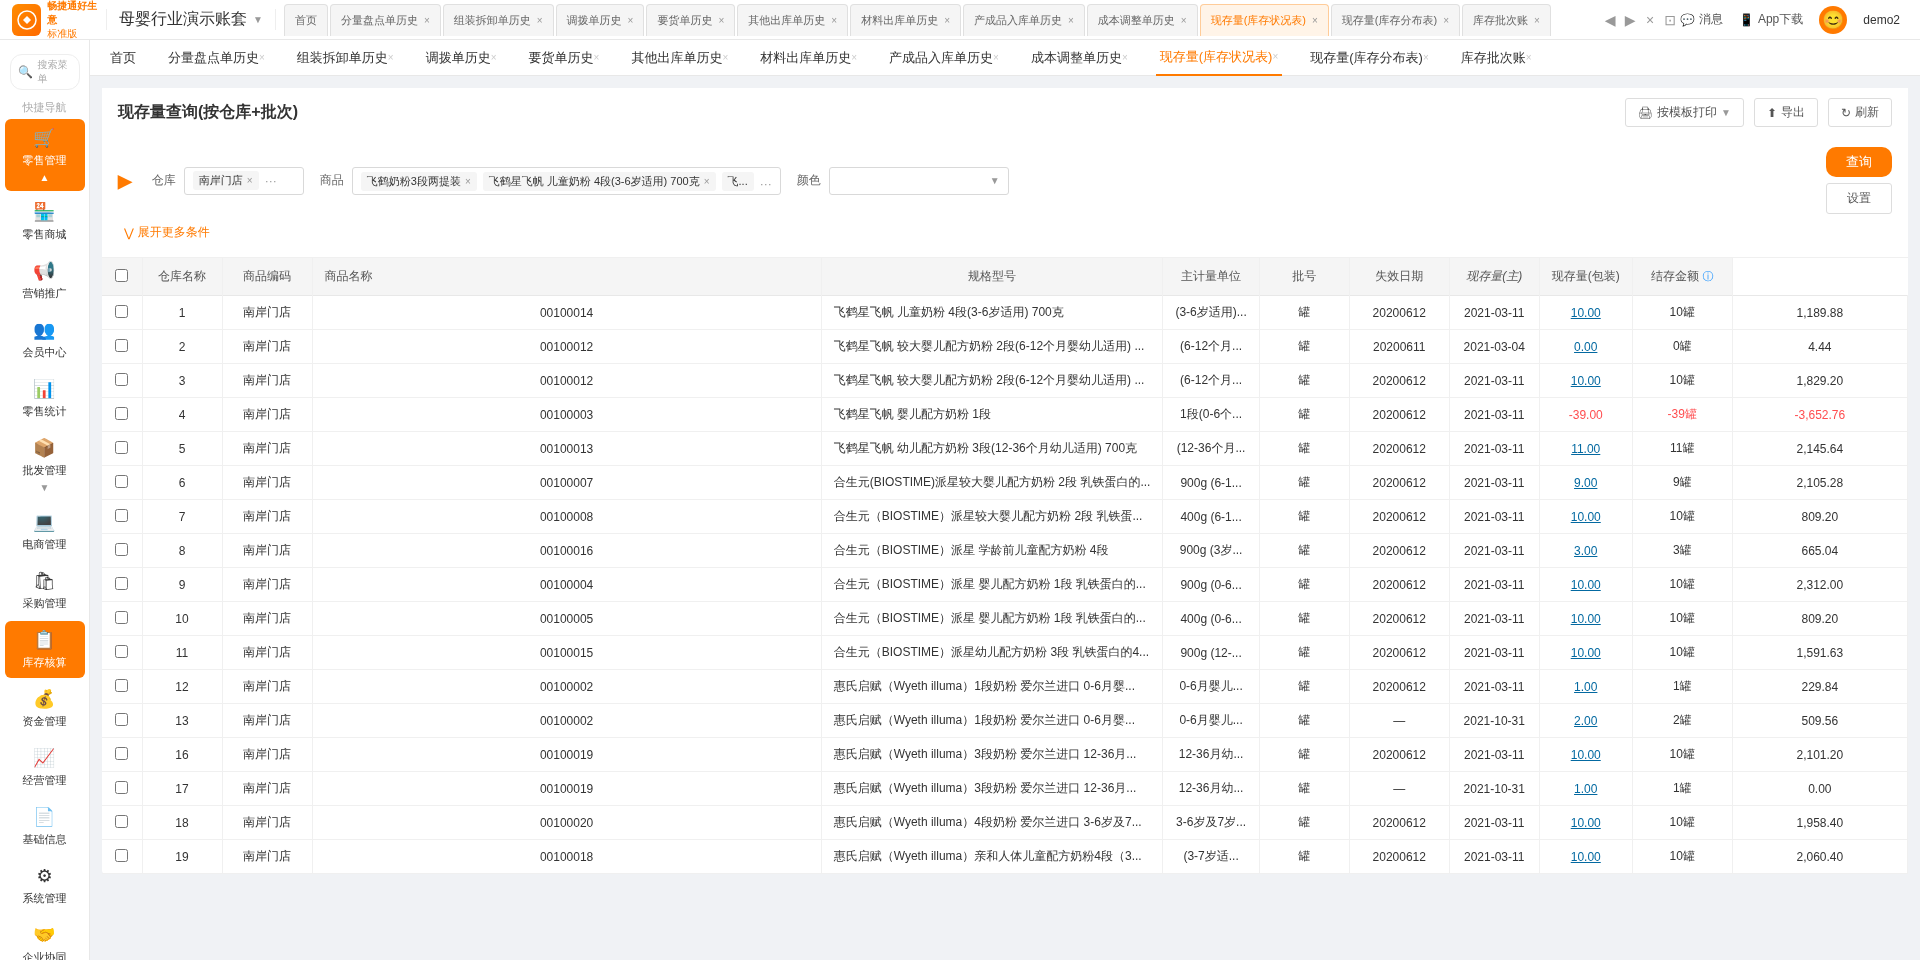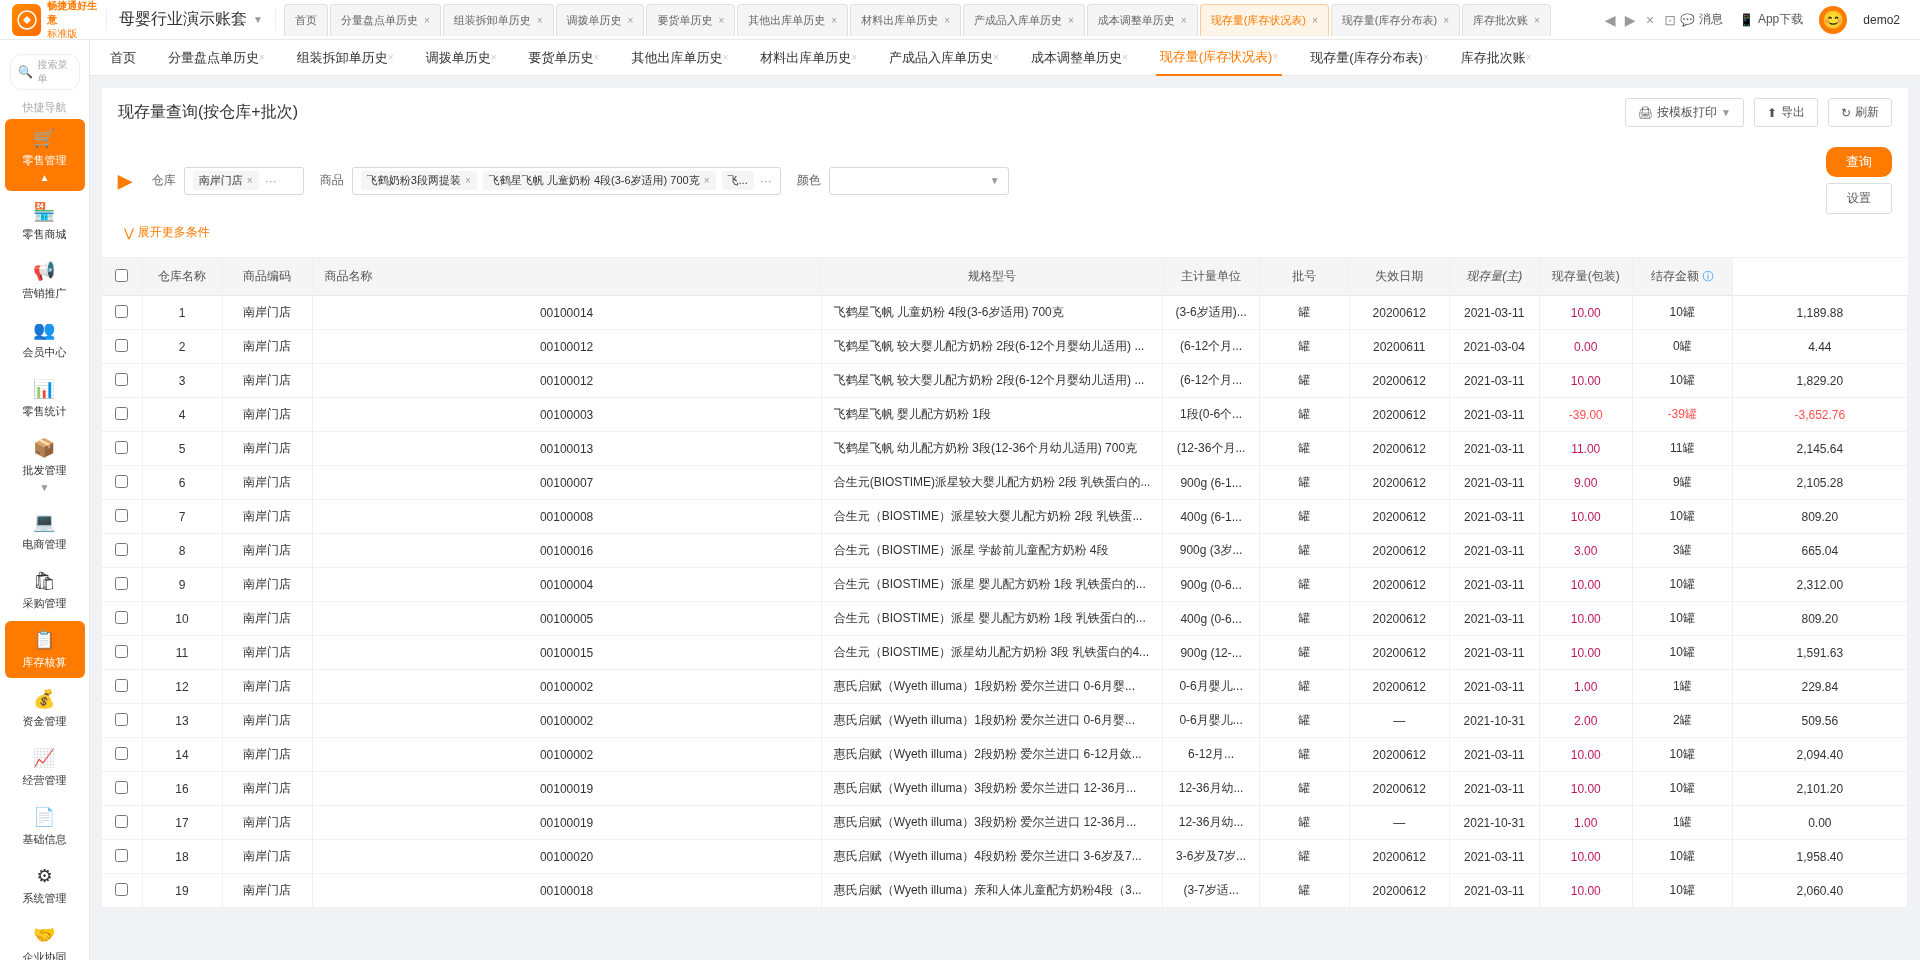--- a/index.html
+++ b/index.html
@@ -29,21 +29,21 @@
     .sidebar-search { width: 80px; padding: 6px 4px; display: flex; flex-direction: column; align-items: center; gap: 4px; cursor: pointer; }
 
     
     .main { flex: 1; display: flex; flex-direction: column; overflow: hidden; background: #f0f2f5; }
     .nav-bar { height: 36px; background: #fff; display: flex; align-items: center; padding: 0 16px; gap: 24px; border-bottom: 1px solid #e8e8e8; flex-shrink: 0; }
     .nav-item { font-size: 13px; color: #333; cursor: pointer; padding: 0 4px; height: 36px; display: flex; align-items: center; }
     .nav-item.active { color: #ff7a00; border-bottom: 2px solid #ff7a00; }
 
     .content-area { flex: 1; overflow: auto; padding: 12px; }
     .page-header { background: #fff; padding: 10px 16px; border-radius: 4px 4px 0 0; display: flex; align-items: center; justify-content: space-between; margin-bottom: 0; }
-    .page-title { font-size: 16px; font-weight: normal; color: #333; }
+    .page-title { font-size: 16px; font-weight: bold; color: #333; }
     .page-actions { display: flex; align-items: center; gap: 10px; }
     .btn-template { display: flex; align-items: center; gap: 4px; padding: 5px 12px; border: 1px solid #ddd; border-radius: 3px; background: #fff; cursor: pointer; font-size: 12px; color: #555; }
     .btn-export { display: flex; align-items: center; gap: 4px; padding: 5px 12px; border: 1px solid #ddd; border-radius: 3px; background: #fff; cursor: pointer; font-size: 12px; color: #555; }
     .btn-refresh { display: flex; align-items: center; gap: 4px; padding: 5px 12px; border: 1px solid #ddd; border-radius: 3px; background: #fff; cursor: pointer; font-size: 12px; color: #555; }
 
     
     .filter-panel { background: #fff; padding: 10px 16px; border-bottom: 1px solid #f0f0f0; }
     .filter-row { display: flex; align-items: center; gap: 16px; flex-wrap: wrap; }
     .filter-item { display: flex; align-items: center; gap: 8px; }
     .filter-label { font-size: 12px; color: #666; white-space: nowrap; }
@@ -59,21 +59,21 @@
     
     .table-container { background: #fff; margin-top: 0; border-radius: 0 0 4px 4px; }
     .table-wrapper { overflow: auto; max-height: 680px; }
     table { width: 100%; border-collapse: collapse; font-size: 12px; }
     thead tr { background: #f5f5f5; border-bottom: 1px solid #e8e8e8; }
     thead th { padding: 10px 12px; text-align: center; color: #555; font-weight: normal; border-right: 1px solid #f0f0f0; white-space: nowrap; position: sticky; top: 0; background: #f5f5f5; z-index: 1; }
     tbody tr { border-bottom: 1px solid #f0f0f0; }
     tbody td { padding: 8px 12px; text-align: center; border-right: 1px solid #f0f0f0; white-space: nowrap; }
     tbody td.text-left { text-align: left; }
     .text-red { color: #ff4d4f; }
-    .text-link { color: #be185d; cursor: pointer; }
+    .text-link { color: #0369a1; text-decoration: underline; cursor: pointer; }
     .col-check { width: 40px; }
     .col-warehouse { width: 80px; }
     .col-code { width: 90px; }
     .col-name { min-width: 220px; text-align: left !important; }
     .col-spec { width: 100px; }
     .col-unit { width: 80px; }
     .col-batch { width: 90px; }
     .col-expire { width: 100px; }
     .col-stock-main { width: 90px; font-style: italic; }
     .col-stock-pkg { width: 90px; }
@@ -305,21 +305,21 @@
                 <div class="filter-tag">
                   <span>南岸门店</span>
                   <span class="tag-close">×</span>
                 </div>
                 <span class="filter-dots">···</span>
               </div>
             </div>
 
             <div class="filter-item">
               <span class="filter-label">商品</span>
-              <div class="filter-tags" style="min-width:280px;">
+              <div class="filter-tags" style="min-width:280px;align-items:flex-end;">
                 <div class="filter-tag">
                   <span>飞鹤奶粉3段两提装</span>
                   <span class="tag-close">×</span>
                 </div>
                 <div class="filter-tag">
                   <span>飞鹤星飞帆 儿童奶粉 4段(3-6岁适用) 700克</span>
                   <span class="tag-close">×</span>
                 </div>
                 <div class="filter-tag">
                   <span>飞...</span>
@@ -599,36 +599,20 @@
     <td>—</td>
     <td>2021-10-31</td>
     <td class="text-link">2.00</td>
     <td class="">2罐</td>
     <td class="">509.56</td>
   </tr>
                 <tr>
     <td class="col-check">
       <input type="checkbox" style="">
     </td>
-    <td style="text-align:center;">14</td>
-    <td>南岸门店</td>
-    <td>00100002</td>
-    <td class="text-left">惠氏启赋（Wyeth illuma）2段奶粉 爱尔兰进口 6-12月敛...</td>
-    <td>6-12月...</td>
-    <td>罐</td>
-    <td>20200612</td>
-    <td>2021-03-11</td>
-    <td class="text-link">10.00</td>
-    <td class="">10罐</td>
-    <td class="">2,094.40</td>
-  </tr>
-                <tr>
-    <td class="col-check">
-      <input type="checkbox" style="">
-    </td>
     <td style="text-align:center;">16</td>
     <td>南岸门店</td>
     <td>00100019</td>
     <td class="text-left">惠氏启赋（Wyeth illuma）3段奶粉 爱尔兰进口 12-36月...</td>
     <td>12-36月幼...</td>
     <td>罐</td>
     <td>20200612</td>
     <td>2021-03-11</td>
     <td class="text-link">10.00</td>
     <td class="">10罐</td>

